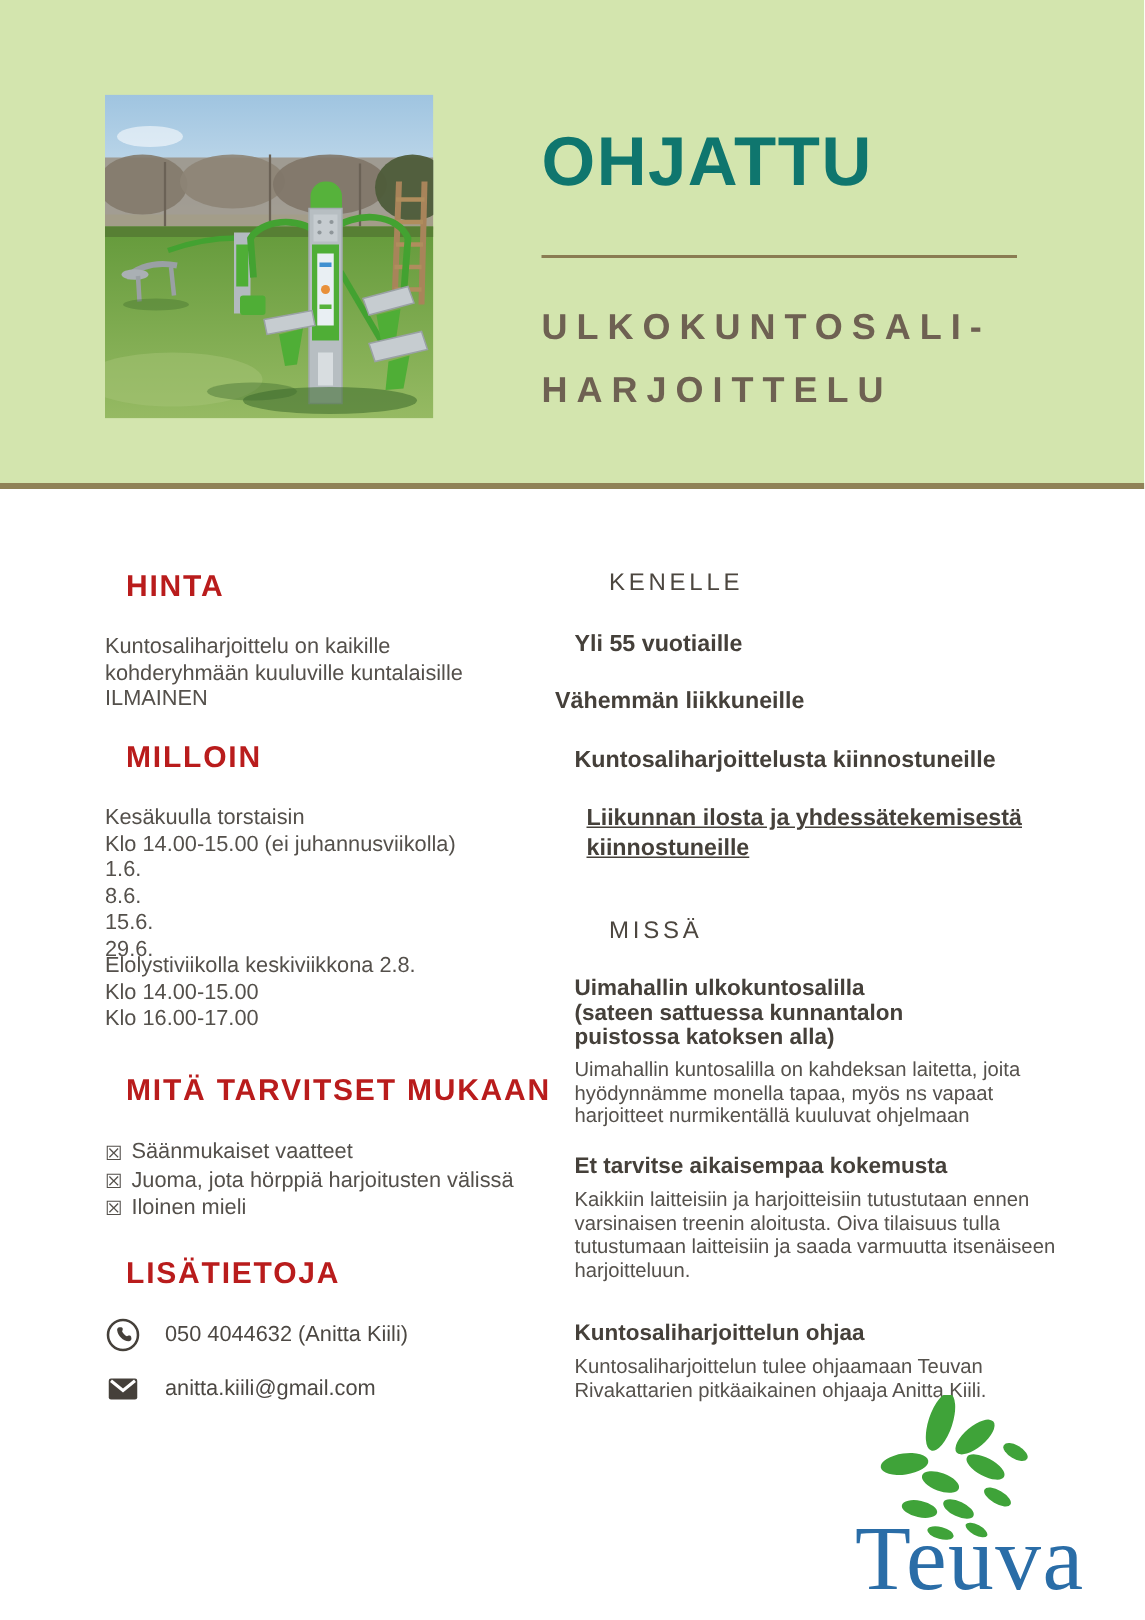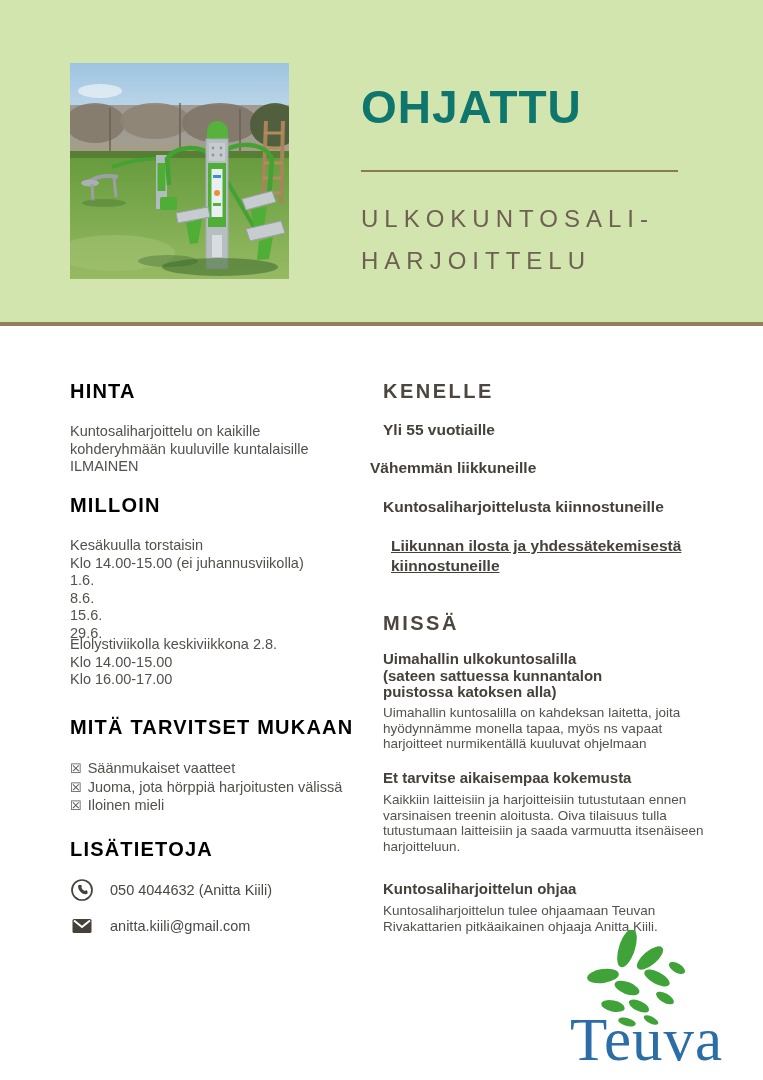--- a/index.html
+++ b/index.html
@@ -7,26 +7,26 @@
         font-family:"Liberation Sans",sans-serif;overflow:hidden;}
 
   
   .hero{position:absolute;left:0;top:0;width:763px;height:322px;
         background:#d3e5ae;border-bottom:4px solid #8f8257;}
   .photo{position:absolute;left:70px;top:63px;width:219px;height:216px;overflow:hidden;}
   .hero-title{position:absolute;left:361px;top:80px;font-size:46px;font-weight:bold;
               color:#0f766e;letter-spacing:1px;}
   .hero-rule{position:absolute;left:361px;top:170px;width:317px;height:2px;background:#8a7c52;}
   .hero-subtitle{position:absolute;left:361px;top:198px;font-size:24px;color:#6e6152;
-                 letter-spacing:6px;line-height:42px;white-space:pre-line;font-weight:normal;}
+                 letter-spacing:6px;line-height:42px;white-space:pre-line;font-weight:bold;}
 
   
   .abs{position:absolute;}
-  .h-left{font-size:20px;font-weight:bold;color:#000000;letter-spacing:1.2px;}
-  .h-right{font-size:20px;font-weight:bold;color:#4c463f;letter-spacing:2.5px;}
+  .h-left{font-size:20px;font-weight:bold;color:#b91c1c;letter-spacing:1.2px;margin-left:14px;}
+  .h-right{font-size:16px;font-weight:normal;color:#4c463f;letter-spacing:2.5px;margin-left:23px;}
   .txt{font-size:14.5px;color:#54504b;line-height:17.5px;white-space:pre-line;}
   .txt-r{font-size:13.5px;color:#55514c;line-height:15.5px;white-space:pre-line;}
   .bold-item{font-size:15.5px;font-weight:bold;color:#45403a;line-height:20px;white-space:pre-line;}
   .blk-title{font-size:15px;font-weight:bold;color:#45403a;line-height:16.5px;white-space:pre-line;}
 
   .check-row{display:flex;align-items:flex-start;margin-bottom:1px;}
   .check-glyph{font-size:13px;color:#54504b;margin-right:6px;line-height:17.5px;}
 
   .contact-row{display:flex;align-items:center;}
   .contact-icon{width:24px;height:24px;margin-right:16px;flex:0 0 auto;}

